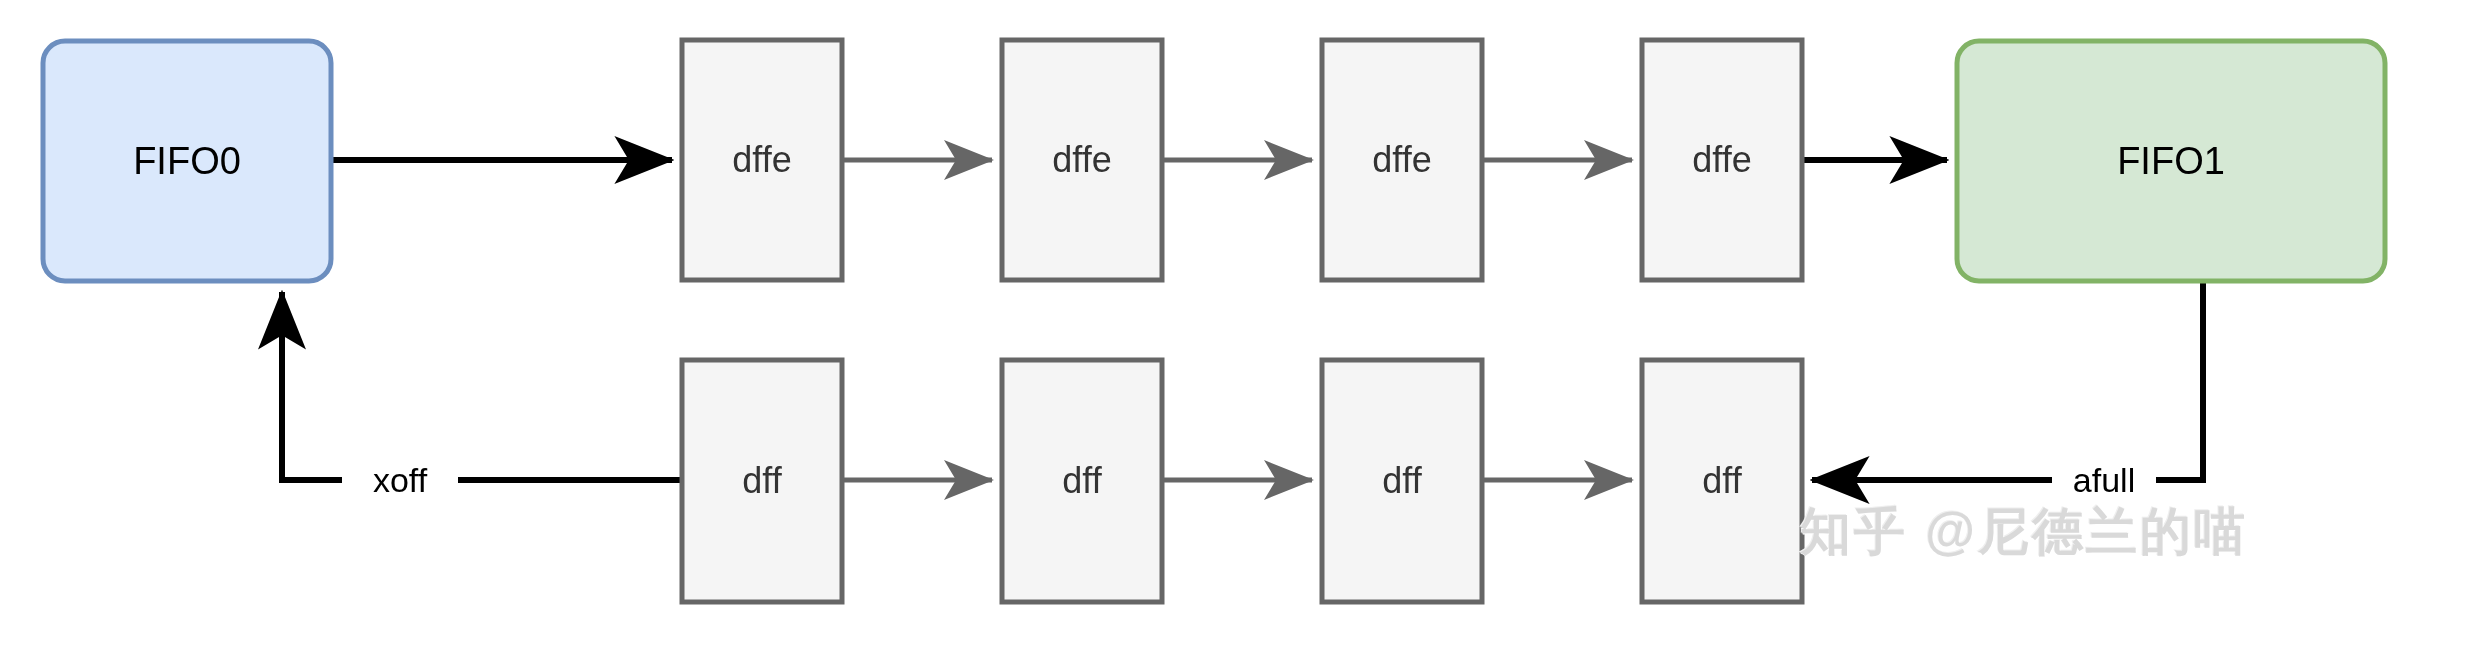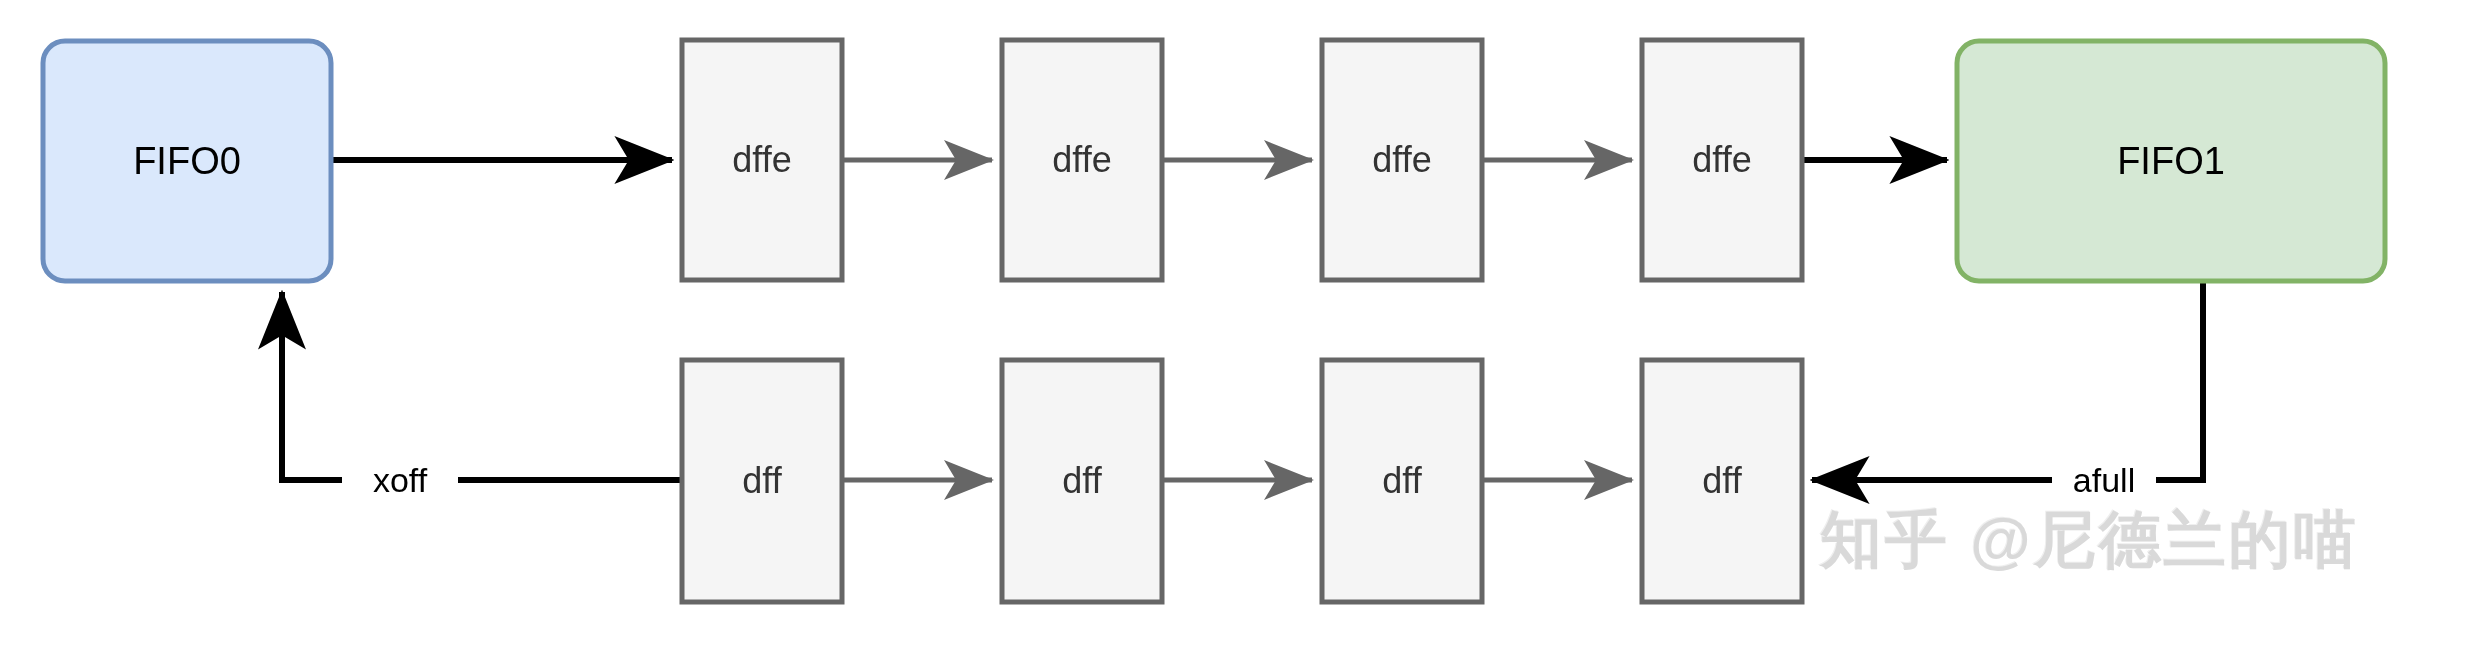--- a/index.html
+++ b/index.html
@@ -38,28 +38,27 @@
     fill: #333333;
   }
   .edge-label {
     font-size: 34px;
     fill: #000000;
     font-family: "Liberation Sans", sans-serif;
   }
   .watermark-text {
     position: absolute;
     font-family: "Liberation Sans", sans-serif;
-    font-size: 62px;
+    font-size: 51px;
     font-weight: bold;
     color: #d9d9d9;
     letter-spacing: 3px;
     white-space: nowrap;
     user-select: none;
     text-shadow: 1px 1px 0 #ffffff, -1px -1px 0 #efefef;
-    margin-left: 20px;
   }
 </style>
 </head>
 <body>
 
 <div id="canvas">
 
   <svg id="diagram-svg" viewBox="0 0 2484 648" xmlns="http://www.w3.org/2000/svg">
 
     <defs>

